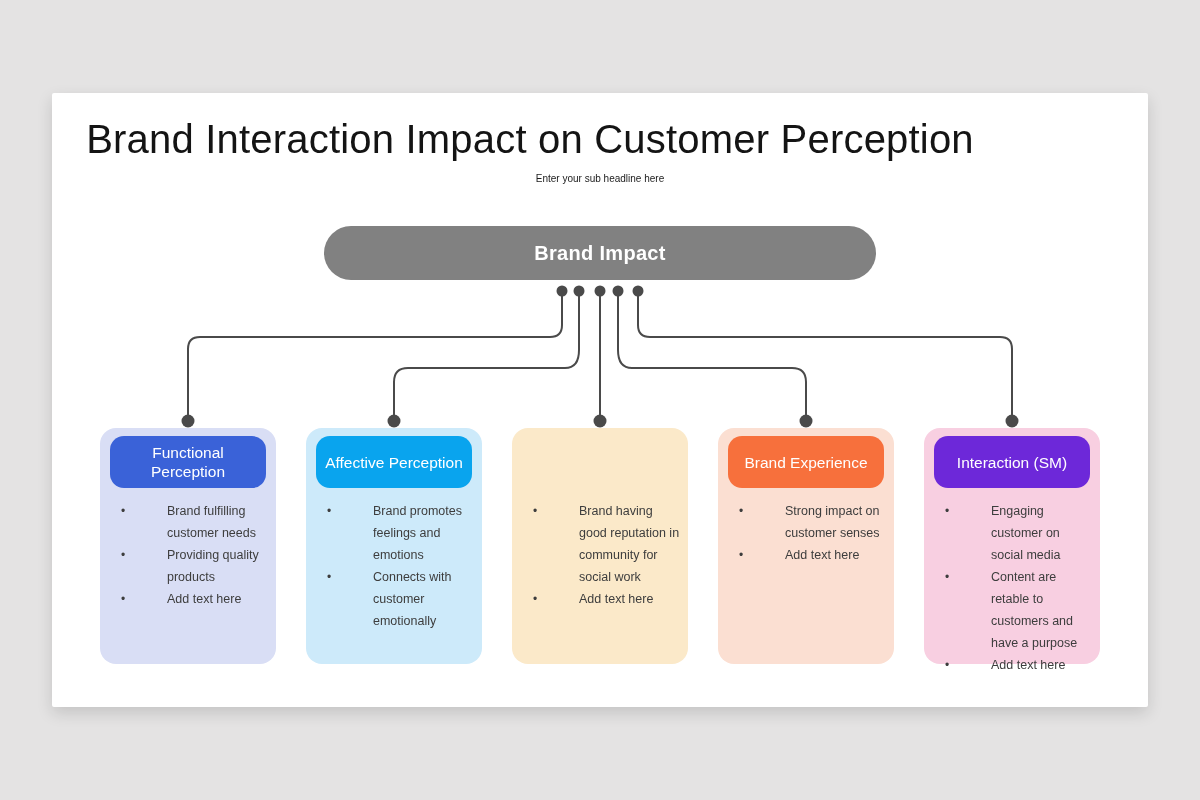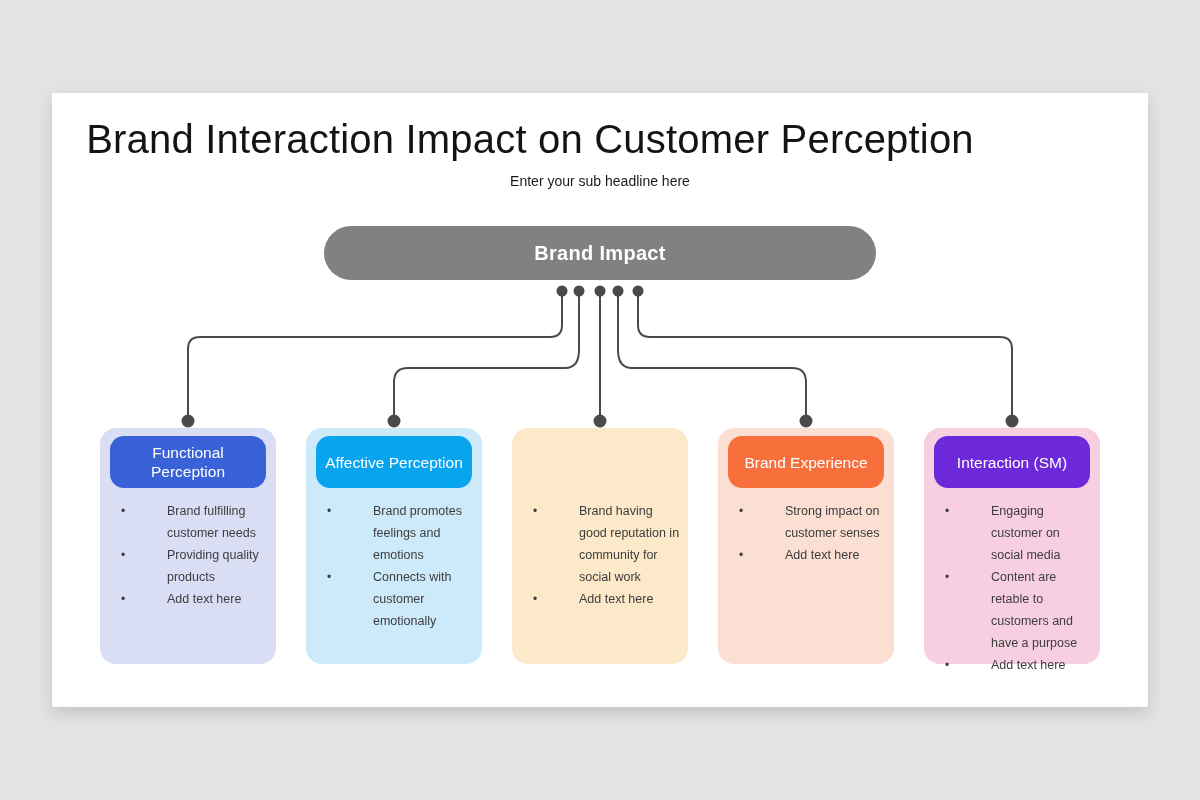--- a/index.html
+++ b/index.html
@@ -26,21 +26,21 @@
     font-size: 40px;
     font-weight: 400;
     color: #141414;
     letter-spacing: 0.2px;
   }
   .subtitle {
     position: absolute;
     left: 52px; top: 173px;
     width: 1096px;
     text-align: center;
-    font-size: 14px;
+    font-size: 10px;
     font-weight: 400;
     color: #1b1b1b;
   }
   .root-node {
     position: absolute;
     left: 324px; top: 226px;
     width: 552px; height: 54px;
     border-radius: 35px;
     display: flex; align-items: center; justify-content: center;
     font-size: 20px; font-weight: 700; color: #ffffff;

